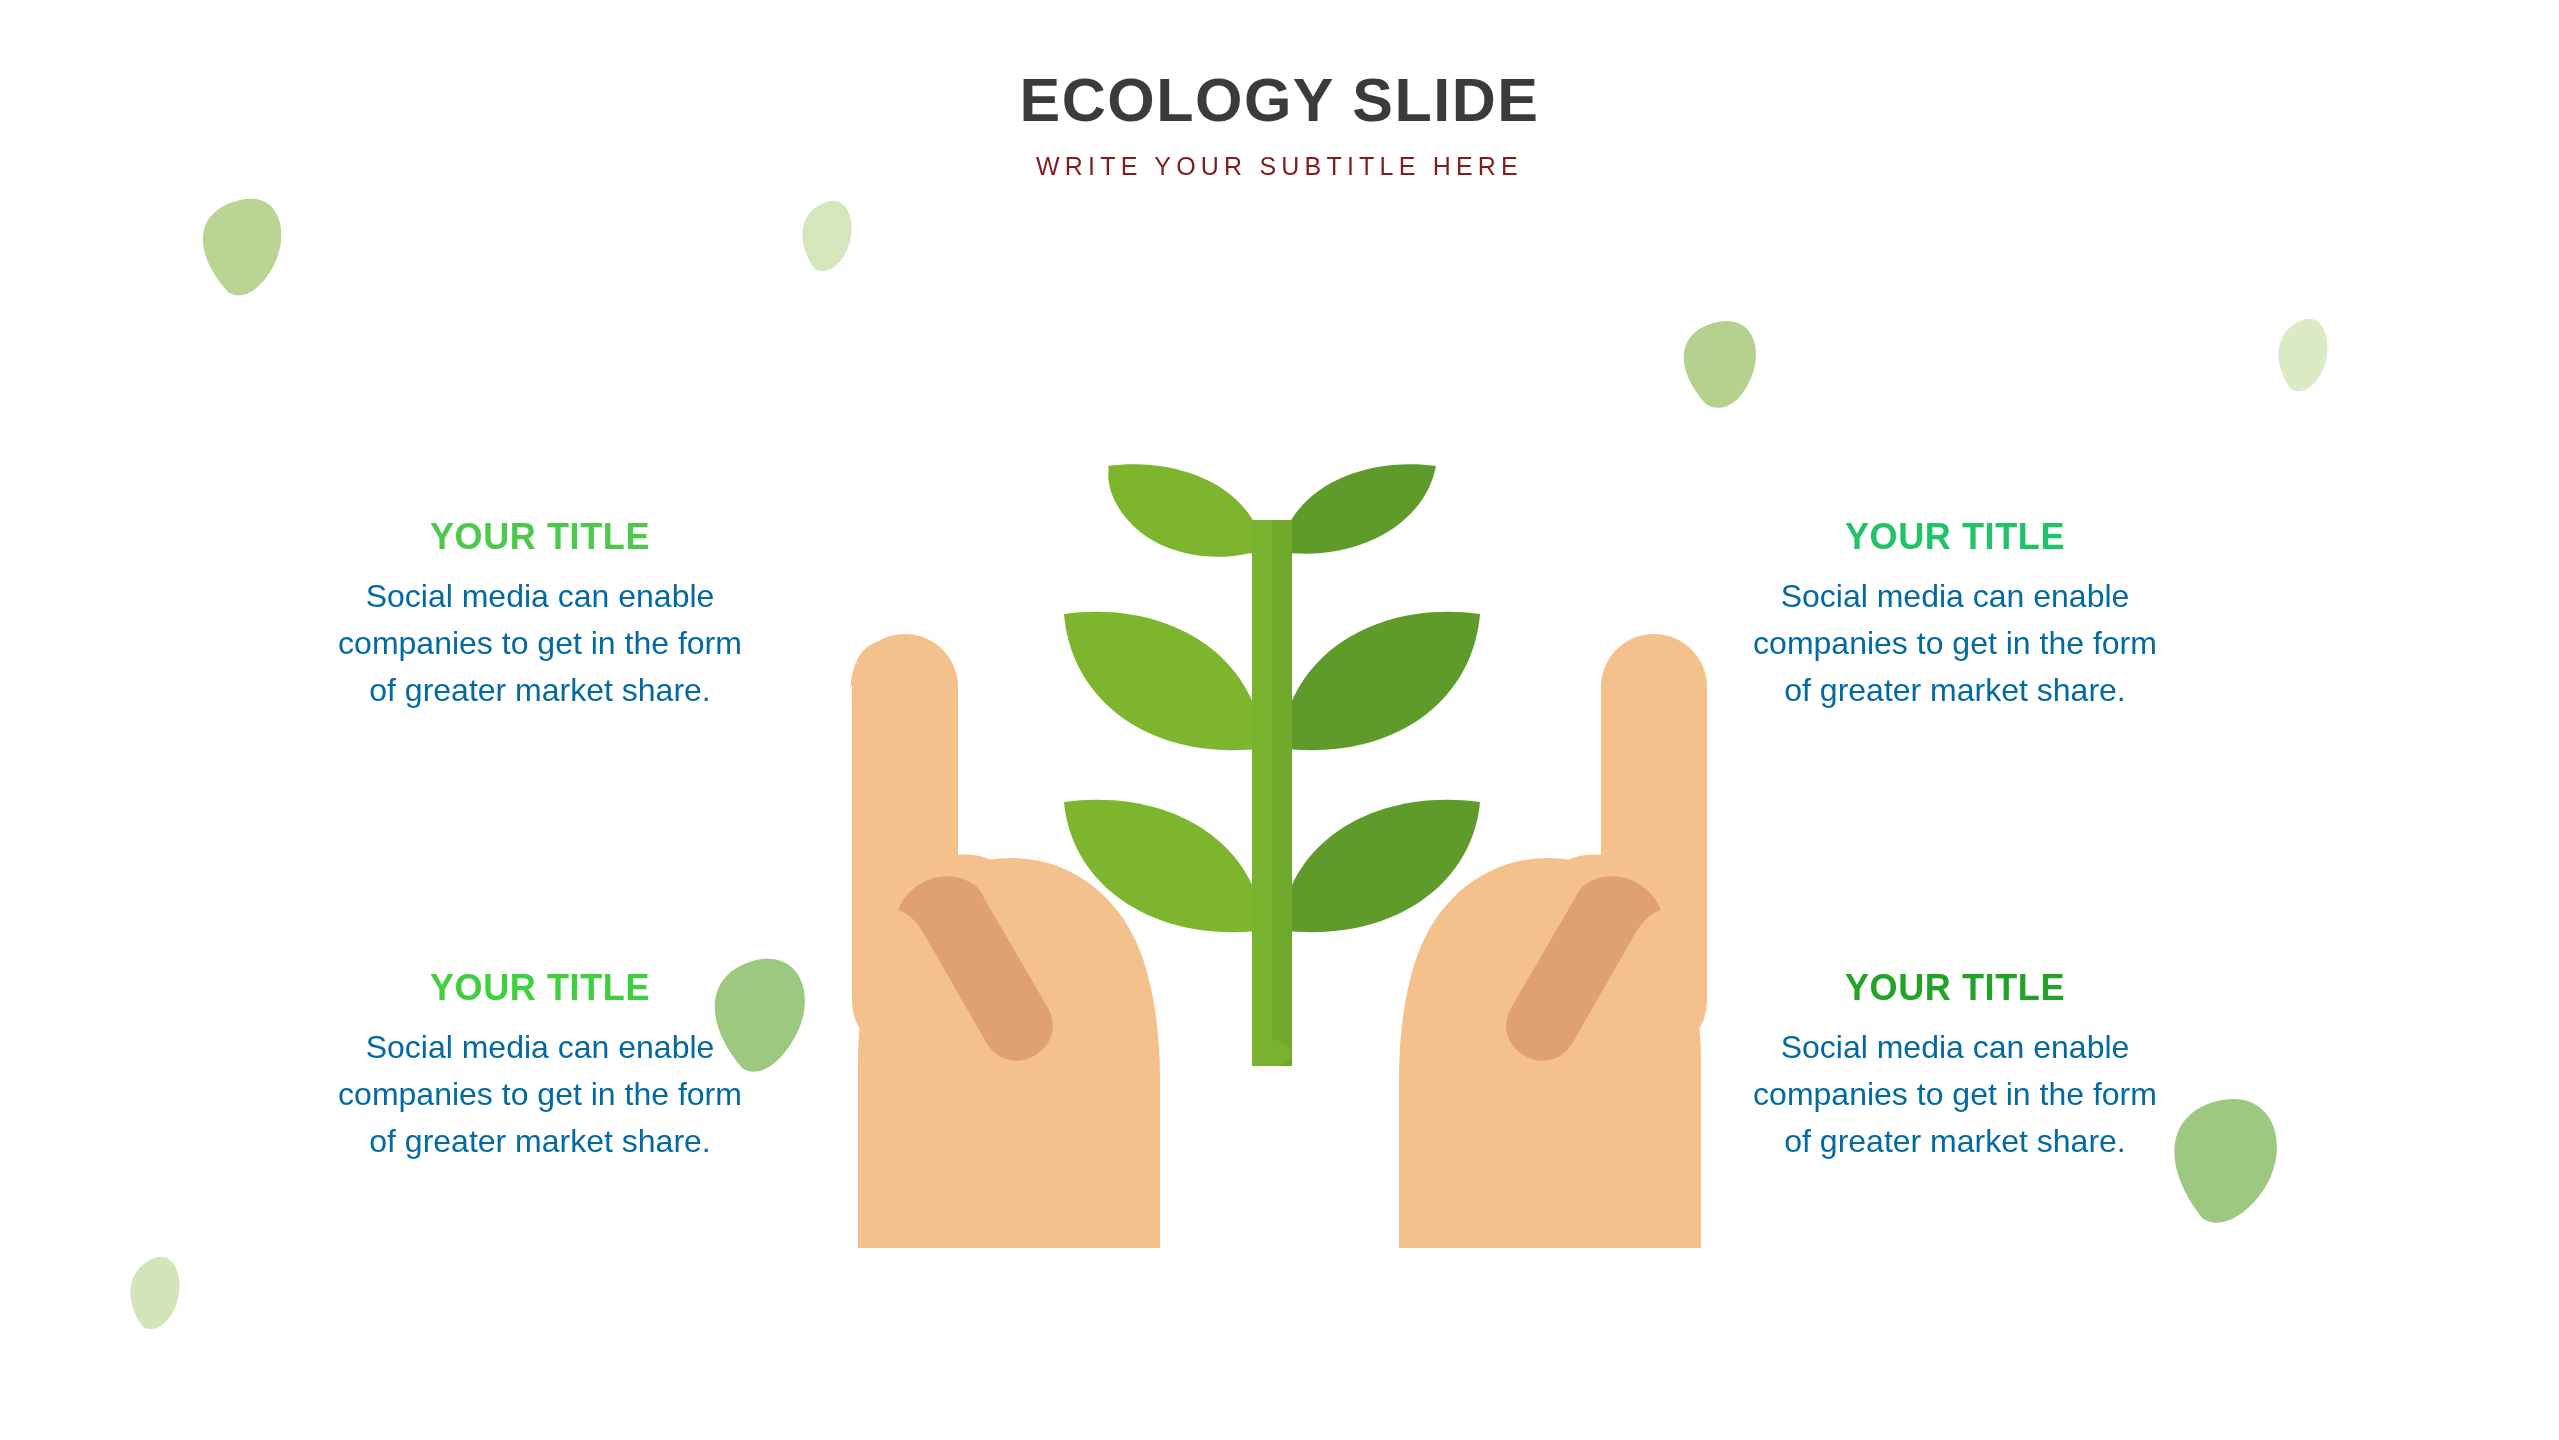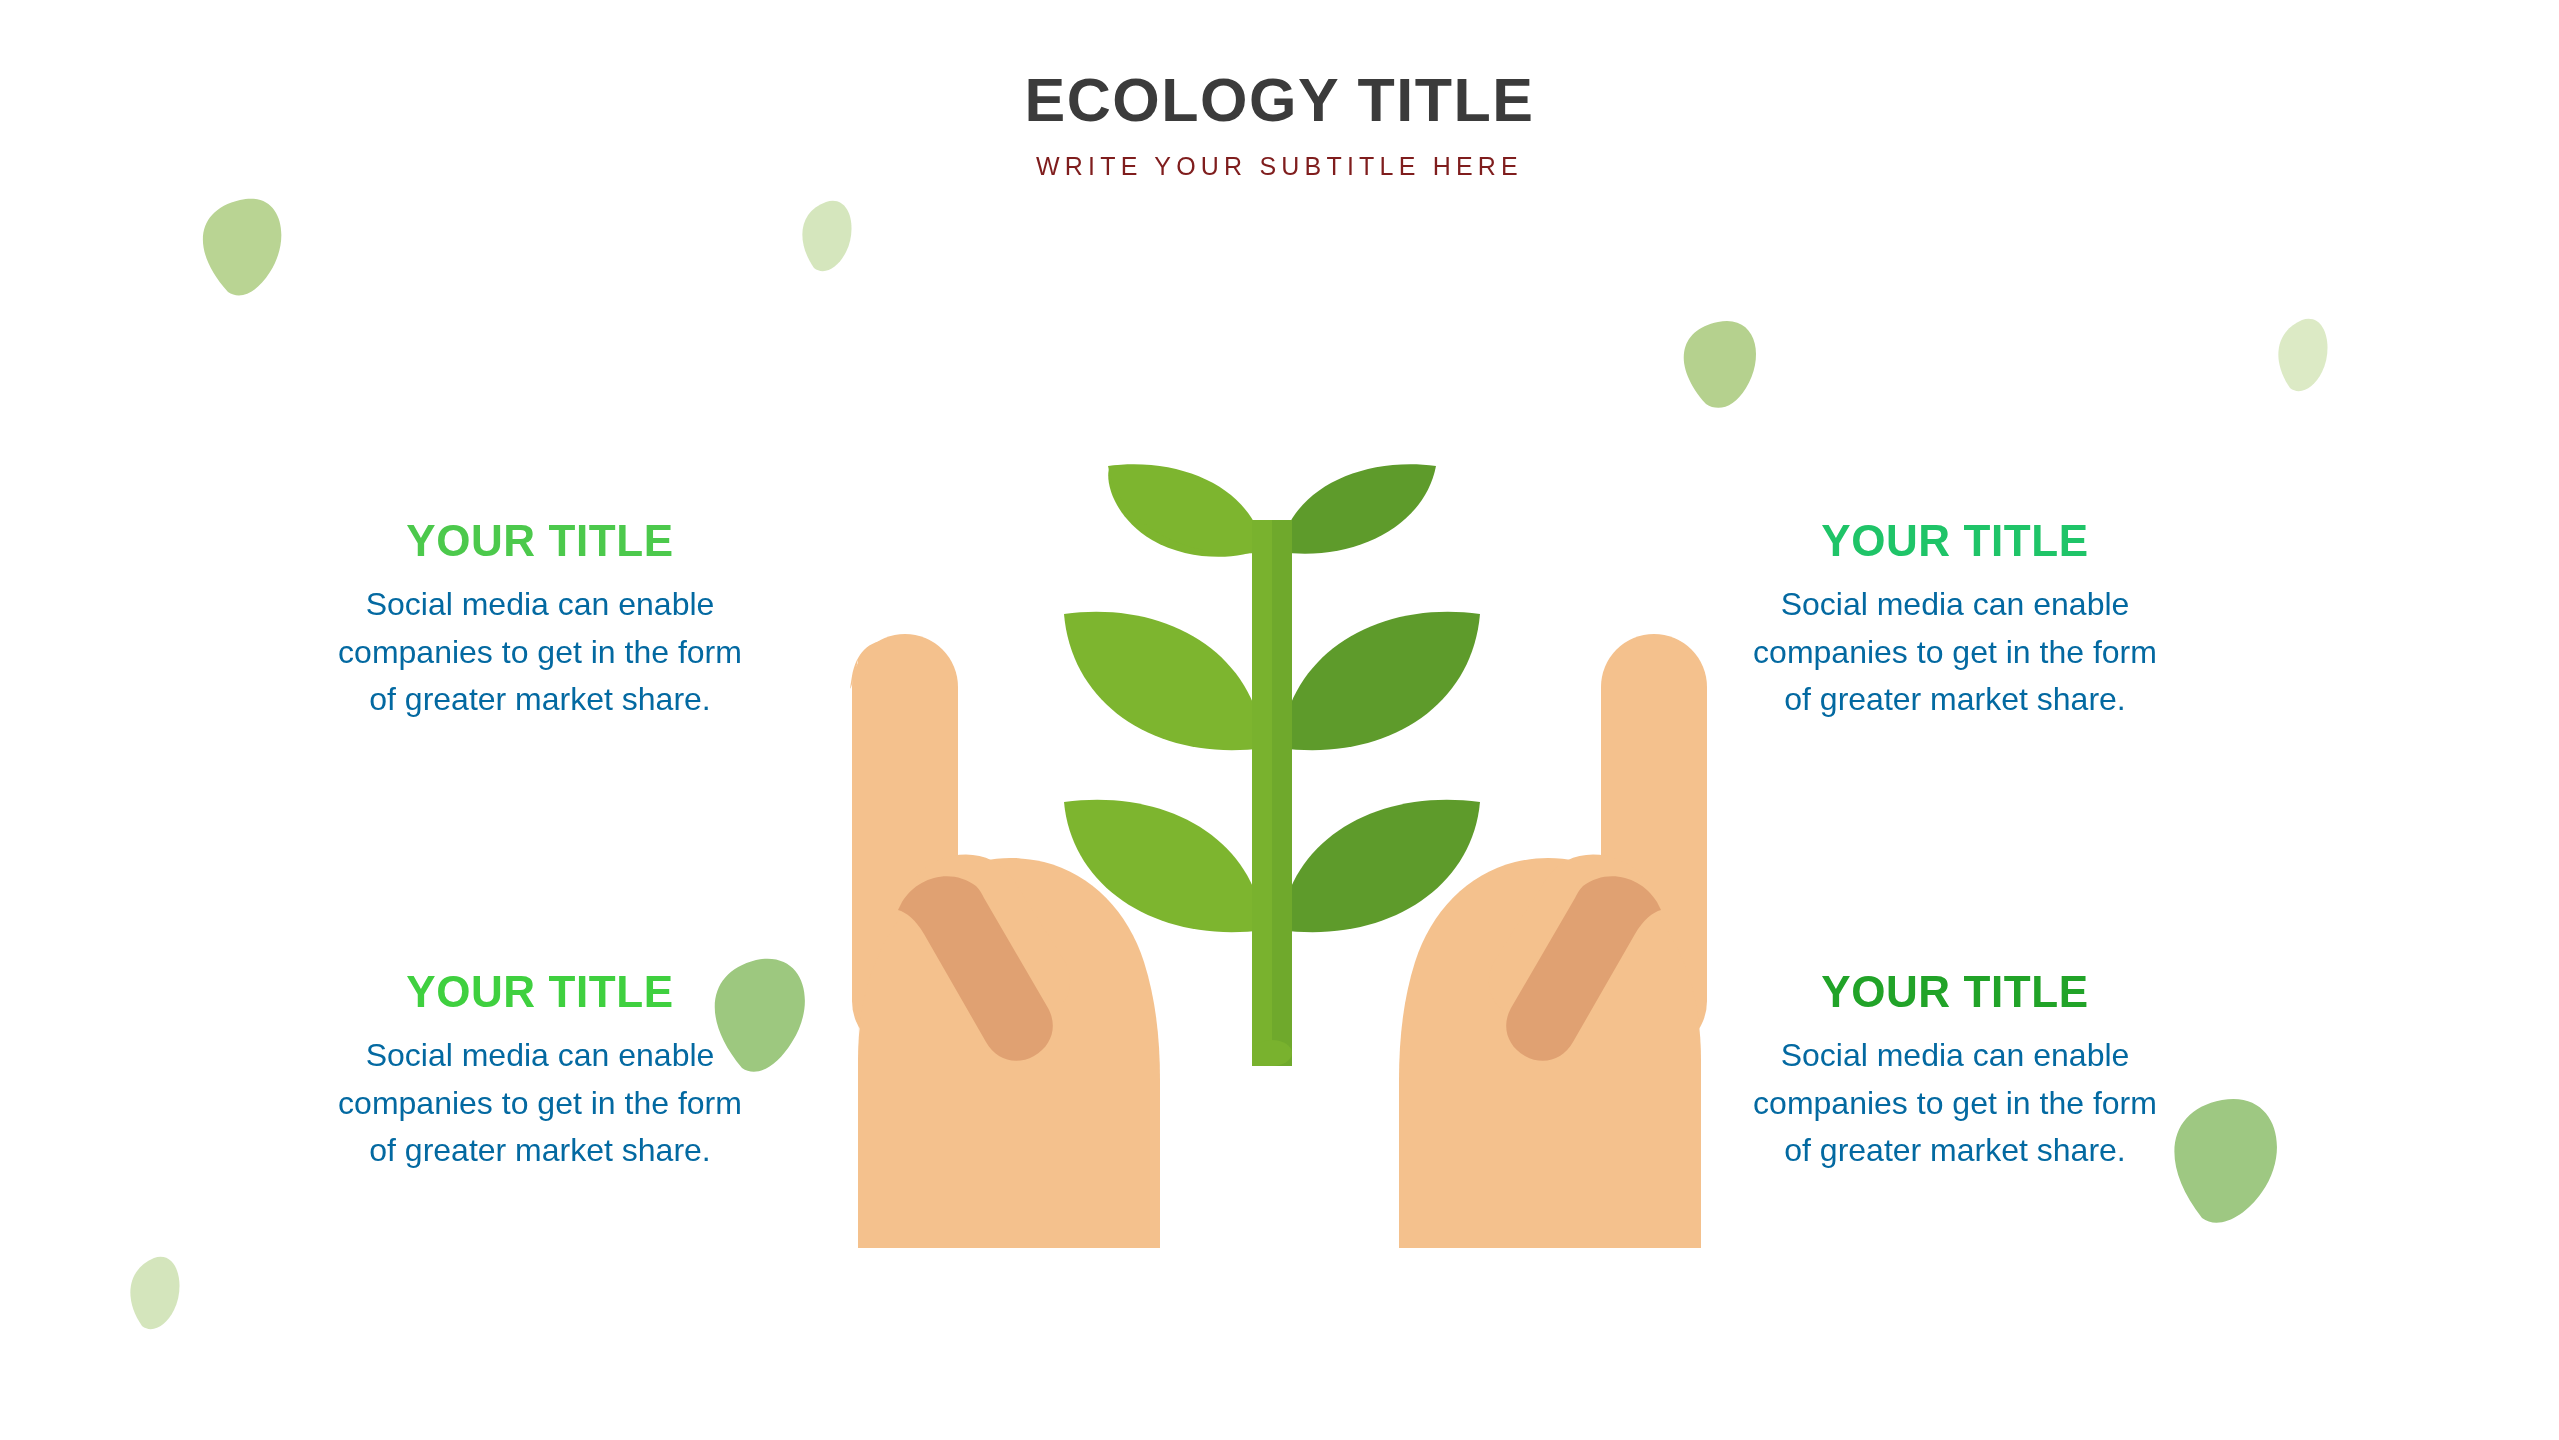--- a/index.html
+++ b/index.html
@@ -46,21 +46,21 @@
   }
 
   
   .block {
     position: absolute;
     width: 420px;
     text-align: center;
   }
   .block-title {
     font-family: "Liberation Sans", sans-serif;
-    font-size: 44px;
+    font-size: 36px;
     font-weight: bold;
     letter-spacing: 0.6px;
     margin: 0 0 16px 0;
     line-height: 1.1;
   }
   .block-body {
     font-family: "Liberation Sans", sans-serif;
     font-size: 32px;
     color: #0369a1;
     line-height: 1.48;
@@ -82,21 +82,21 @@
     pointer-events: none;
   }
   #illustration svg { display: block; }
 </style>
 </head>
 <body style="background: rgb(255, 255, 255);">
 
 <div id="slide" style="background: rgb(255, 255, 255);">
 
   <div class="header">
-    <h1 class="slide-title">ECOLOGY TITLE</h1>
+    <h1 class="slide-title">ECOLOGY SLIDE</h1>
     <p class="slide-subtitle">WRITE YOUR SUBTITLE HERE</p>
   </div>
 
   <div id="illustration">
     <svg width="2559" height="1440" viewBox="0 0 2559 1440" xmlns="http://www.w3.org/2000/svg">
       <defs>
 
         <g id="leafPointed">
           <path d="M0.5,1 C0.95,0.18 0.62,-0.02 0.5,0 C0.05,0.08 -0.12,0.62 0.5,1 Z"></path>
         </g>

